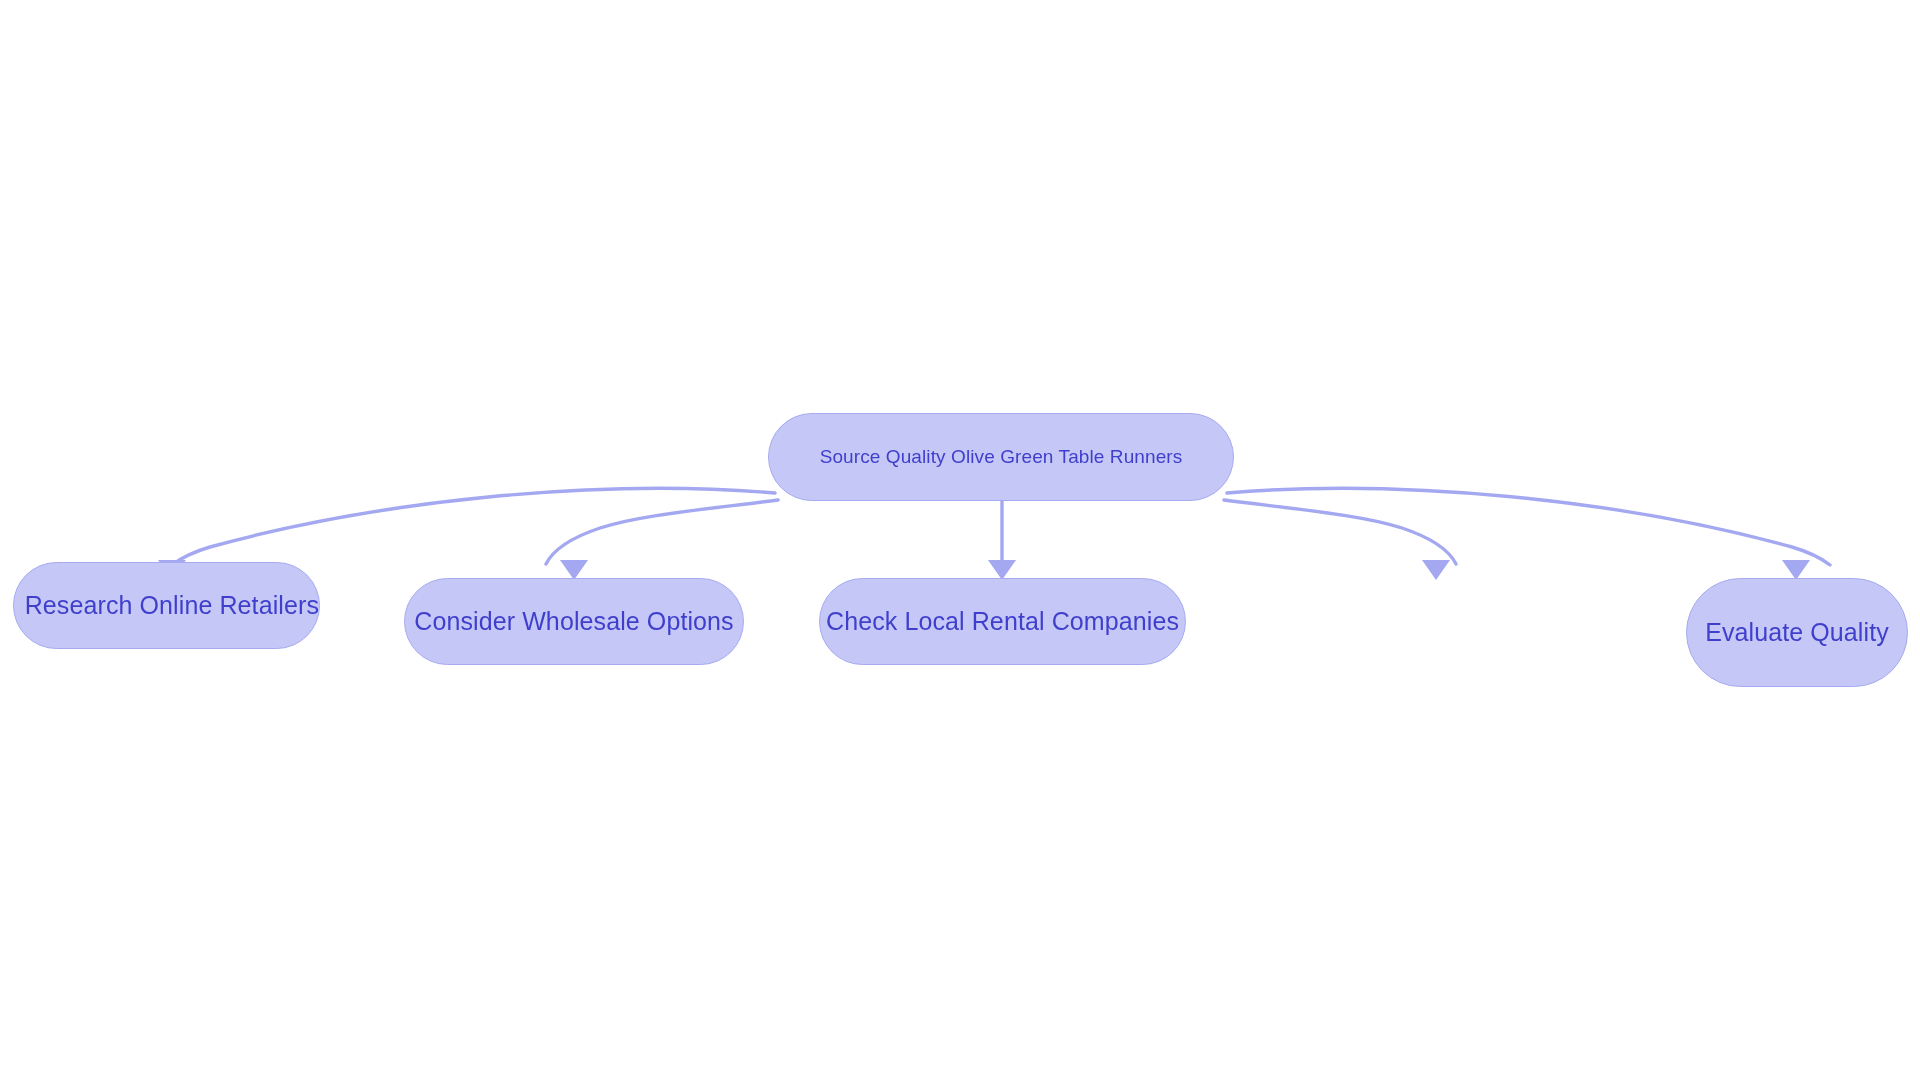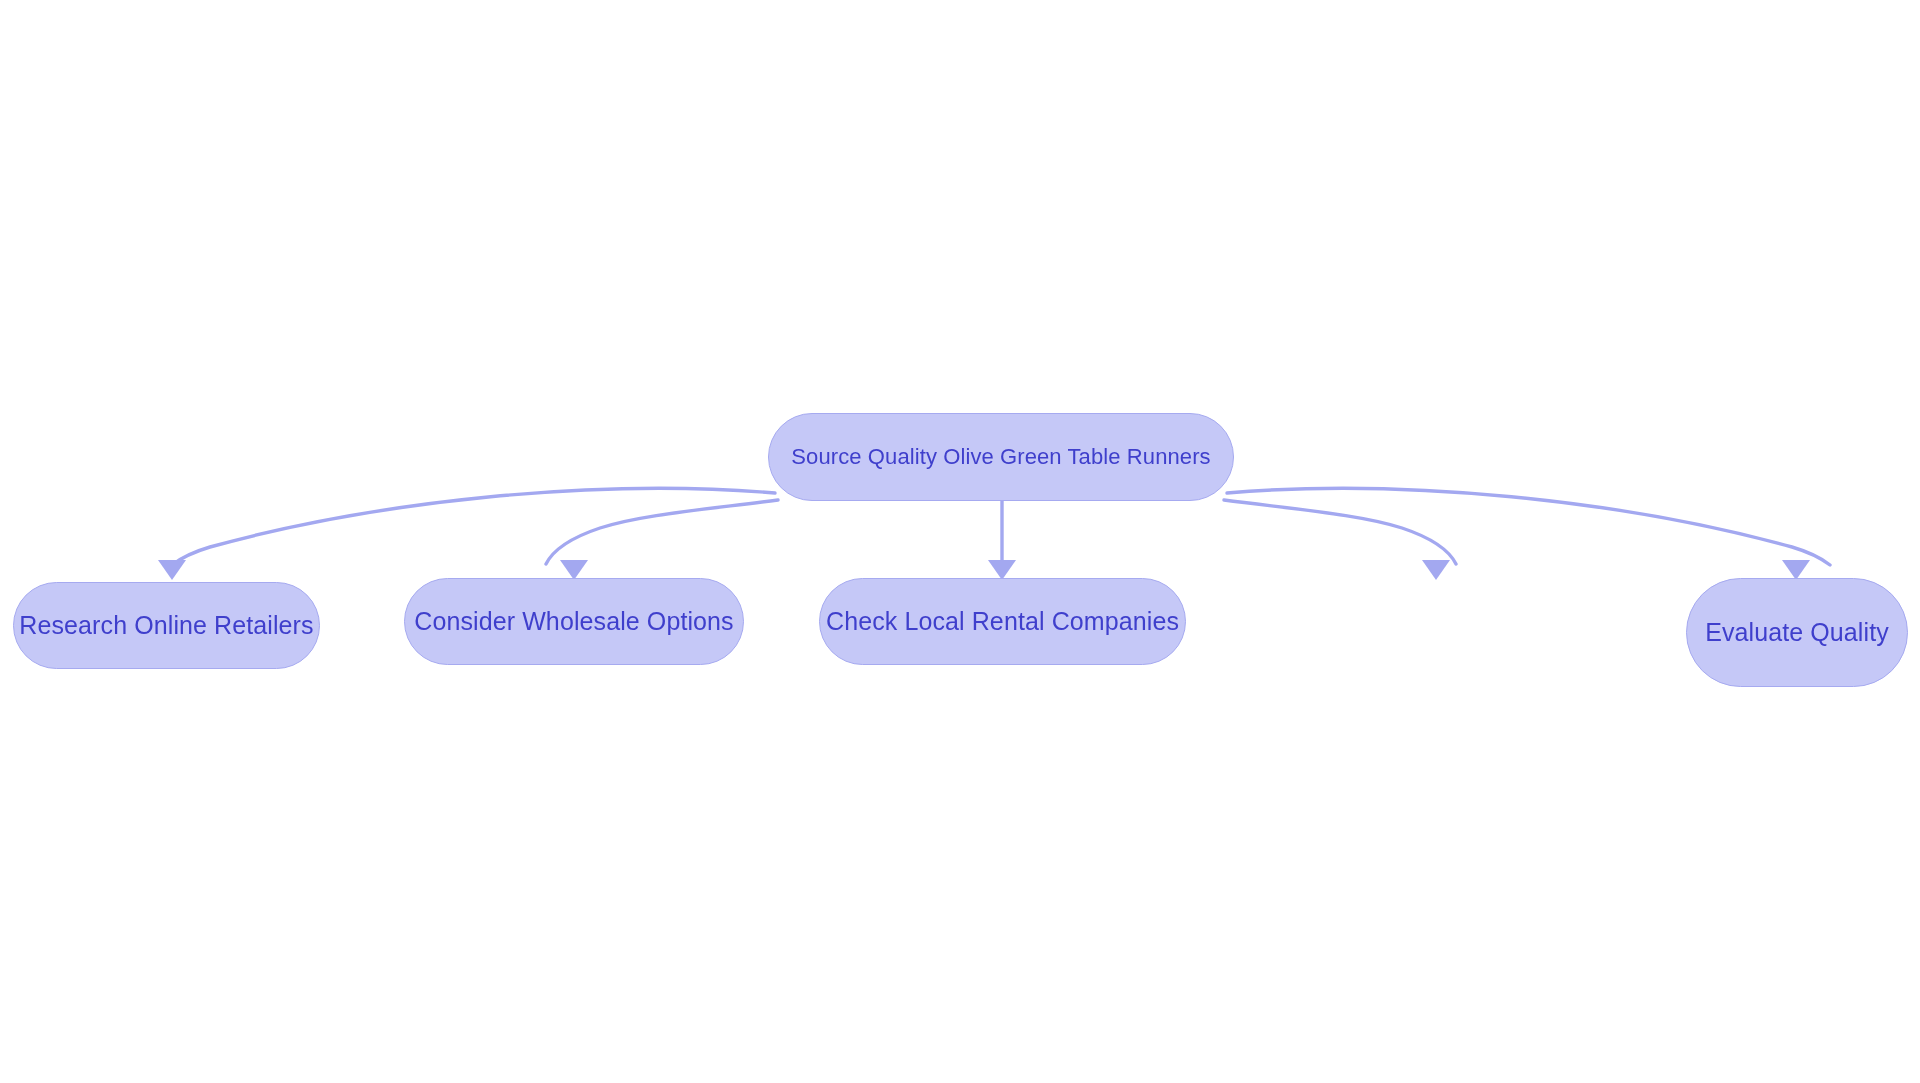--- a/index.html
+++ b/index.html
@@ -40,21 +40,21 @@
     text-align: center;
   }
   .node-label {
     color: #3f3fcc;
     font-family: "Liberation Sans", sans-serif;
     font-weight: 400;
     white-space: nowrap;
     letter-spacing: 0.1px;
   }
   .node-root {
-    font-size: 22px;
+    font-size: 19px;
   }
   .node-leaf {
     font-size: 25px;
   }
 </style>
 </head>
 <body>
 
 <div id="canvas">
 
@@ -84,21 +84,21 @@
       <path d="M 1227,493 C 1402,478 1622,500 1792,547 C 1809,552 1821,558 1830,565" fill="none" stroke="#a3a8f0" stroke-width="3.4" stroke-linecap="round"></path>
       <polygon points="1782,560 1810,560 1796,580" fill="#a3a8f0"></polygon>
     </g>
 
   </svg>
 
   <div class="node node-root" style="left:768px; top:413px; width:466px; height:88px;">
     <span class="node-label">Source Quality Olive Green Table Runners</span>
   </div>
 
-  <div class="node node-leaf" style="left:13px; top:582px; width:307px; height:87px;">
+  <div class="node node-leaf" style="left:13px; top:562px; width:307px; height:87px;justify-content:flex-end;">
     <span class="node-label">Research Online Retailers</span>
   </div>
 
   <div class="node node-leaf" style="left:404px; top:578px; width:340px; height:87px;">
     <span class="node-label">Consider Wholesale Options</span>
   </div>
 
   <div class="node node-leaf" style="left:819px; top:578px; width:367px; height:87px;">
     <span class="node-label">Check Local Rental Companies</span>
   </div>

